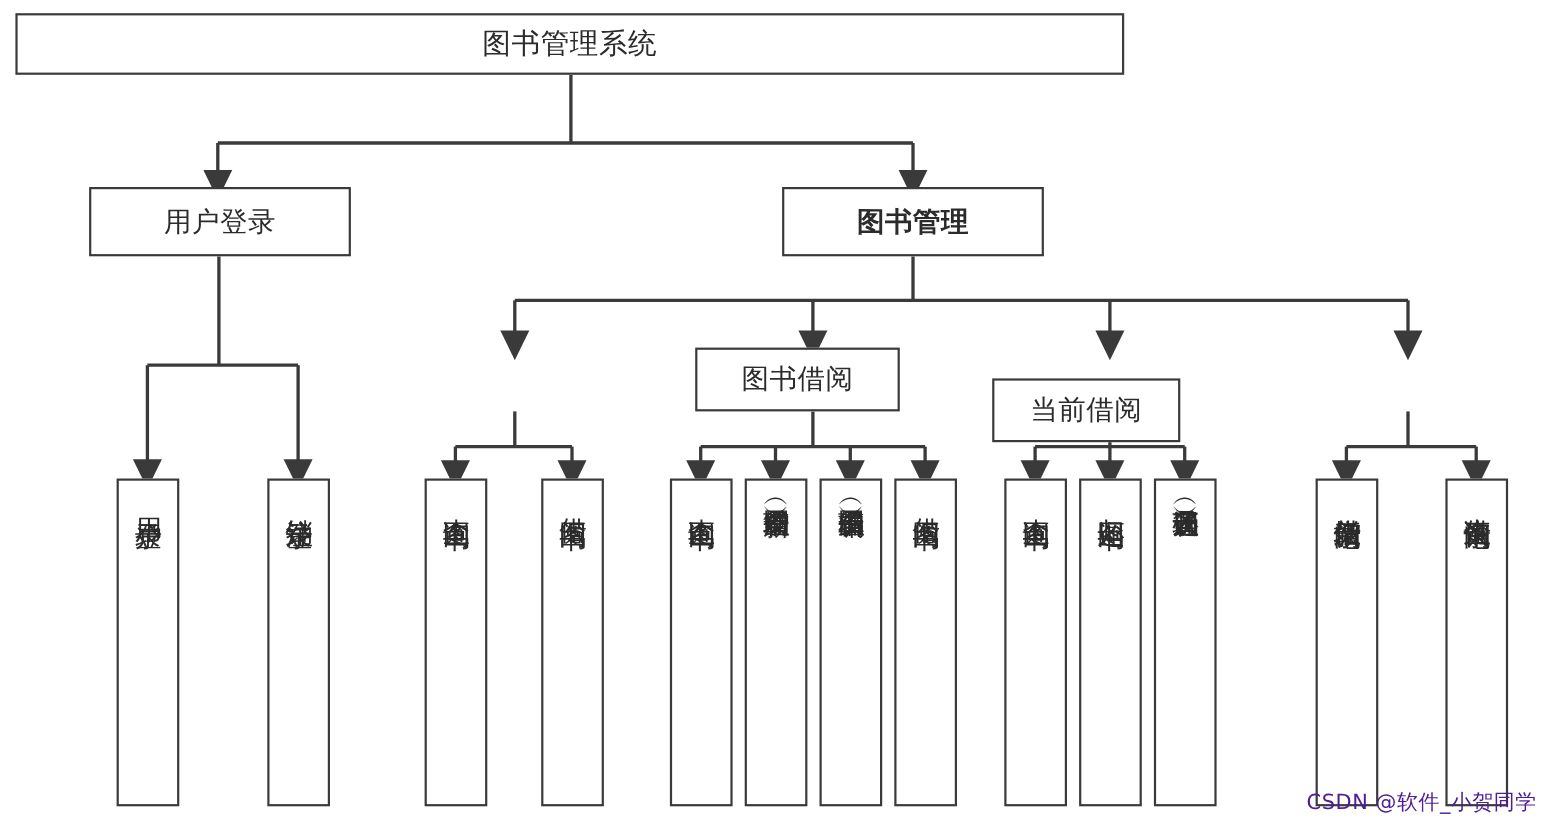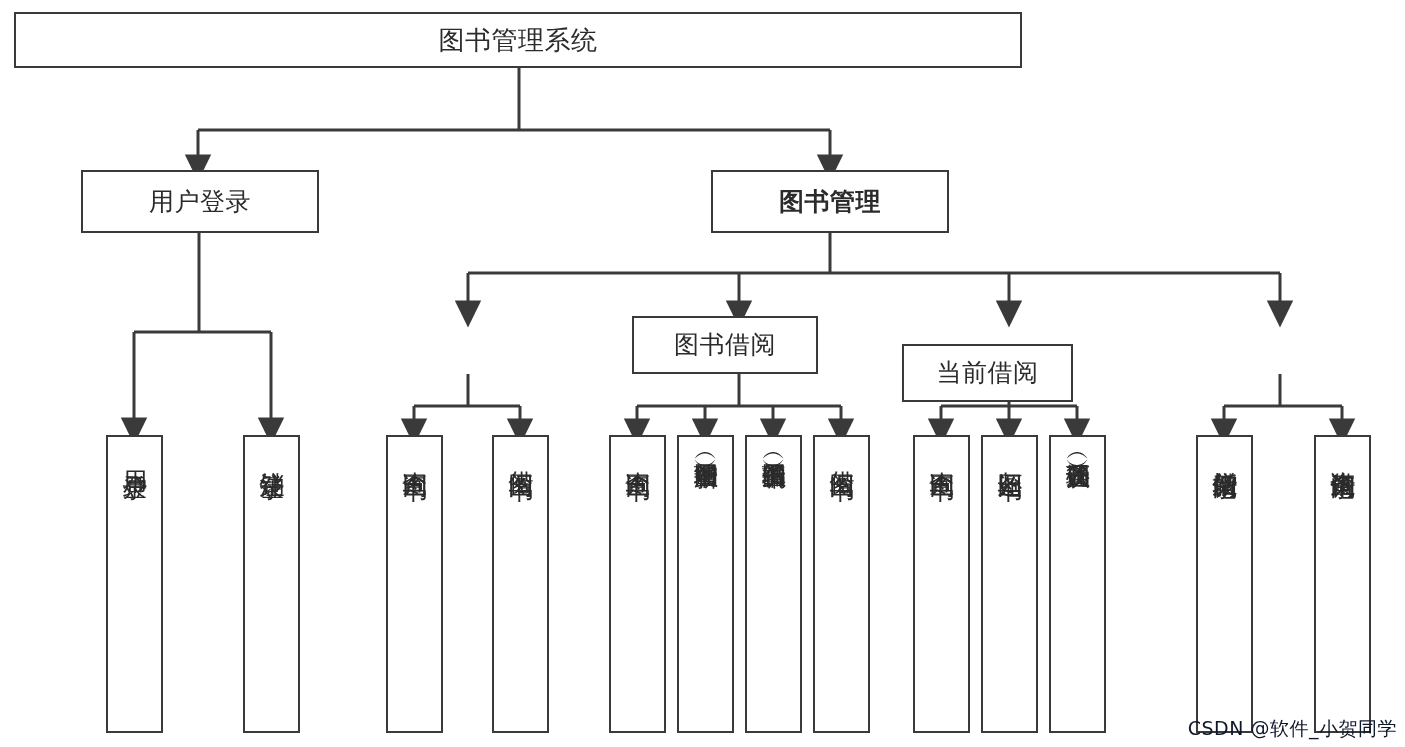--- a/index.html
+++ b/index.html
@@ -73,21 +73,21 @@
   }
   .node.vert.mid-text .label {
     font-size: 25px;
     letter-spacing: 1px;
   }
   #watermark {
     position: absolute;
     right: 8px;
     bottom: 5px;
     font-size: 19px;
-    color: #0f172a;
+    color: #4c1d95;
     letter-spacing: 0.5px;
     user-select: none;
     white-space: nowrap;
     margin-top: 48px;
   }
 </style>
 </head>
 <body>
 
 <div id="diagram-root">

